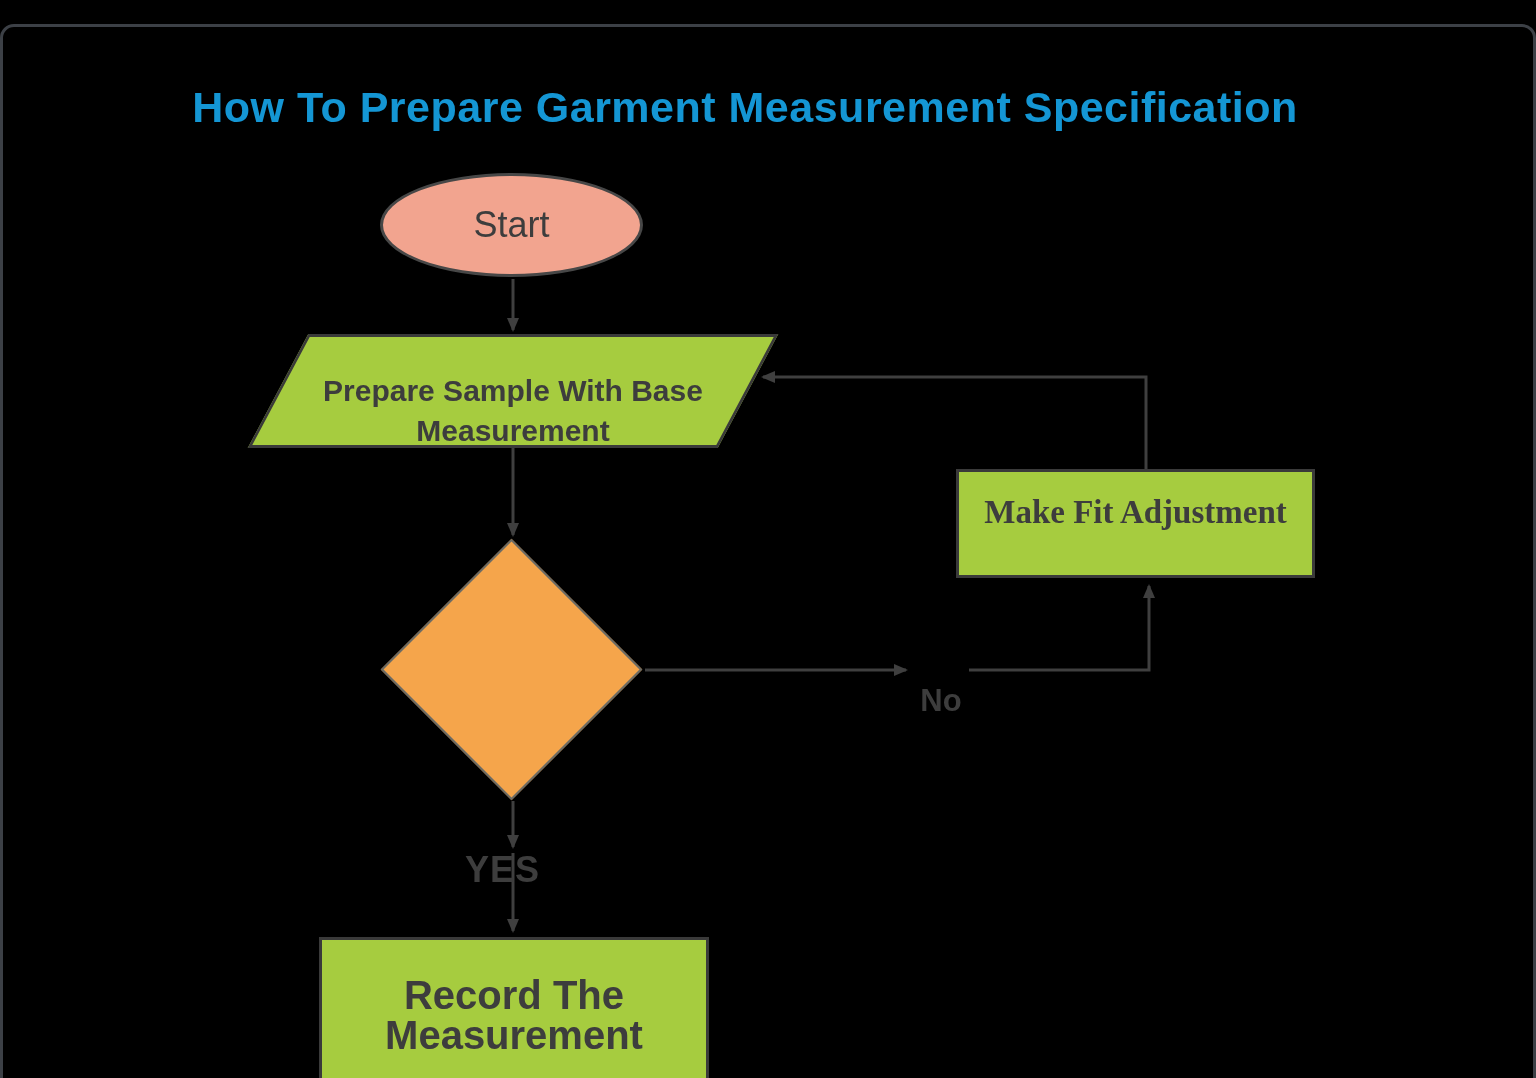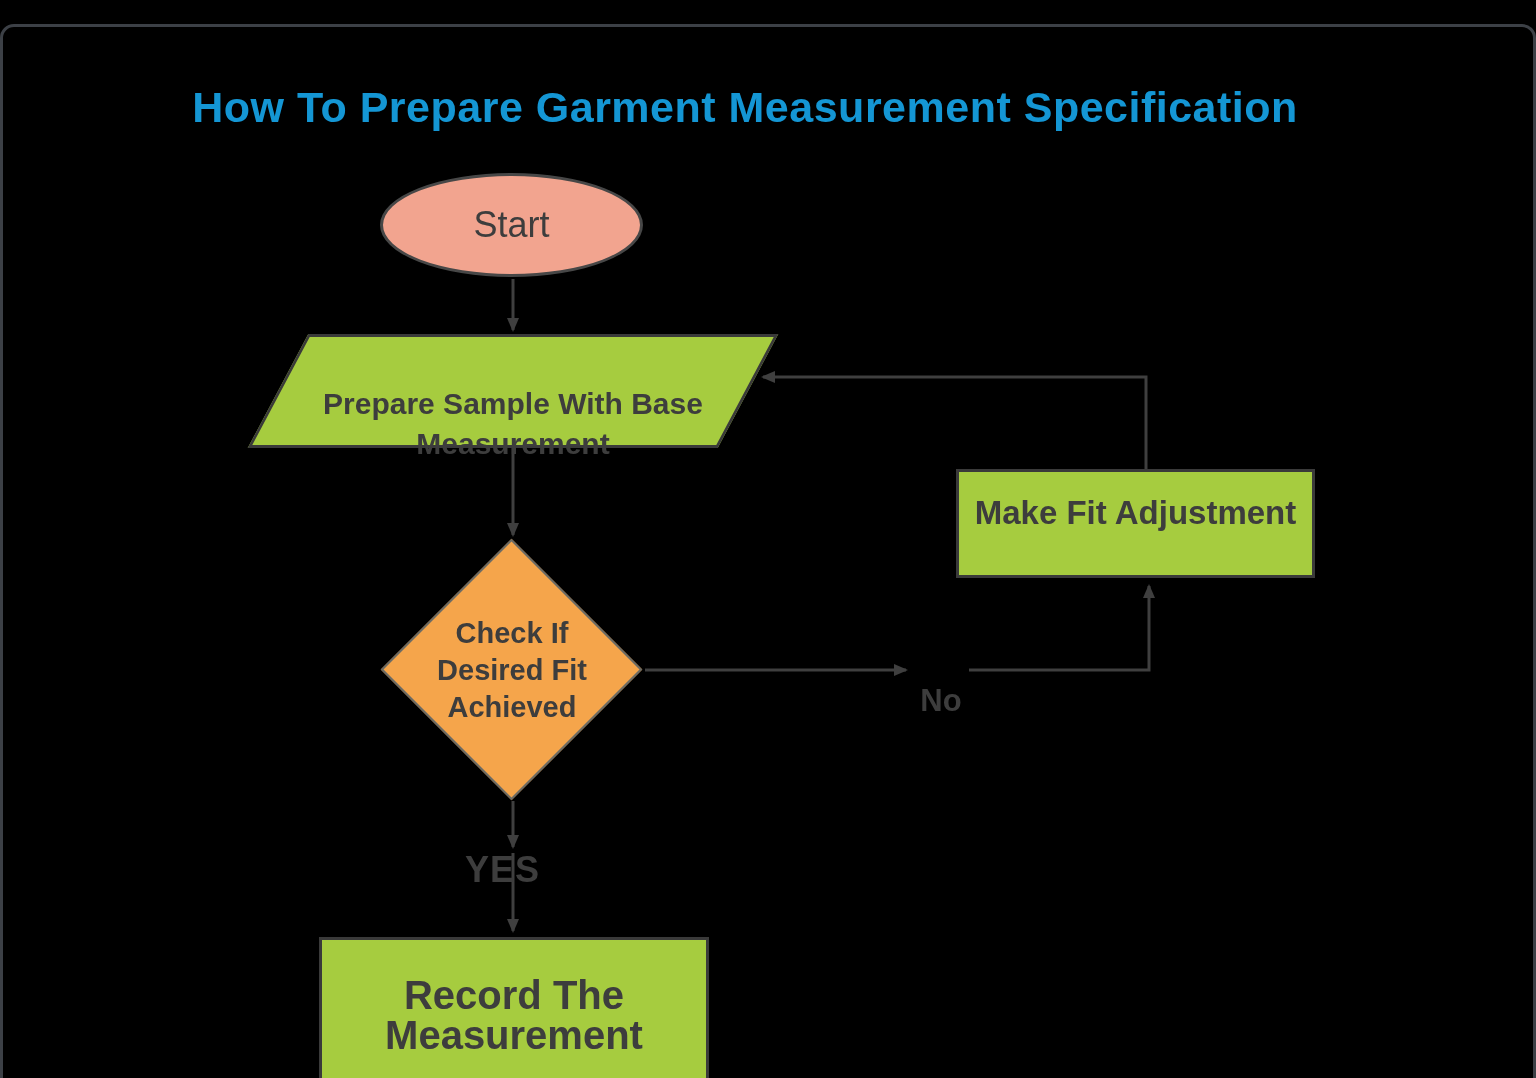--- a/index.html
+++ b/index.html
@@ -19,30 +19,30 @@
          color:var(--title-blue);font-size:43px;font-weight:bold;letter-spacing:0.5px;}
   .label{position:absolute;display:flex;align-items:center;justify-content:center;
          color:var(--text);font-weight:bold;text-align:center;white-space:pre-line;}
   .node-ellipse{position:absolute;left:377px;top:146px;width:263px;height:104px;
          background:var(--salmon);border:3px solid var(--salmon-stroke);border-radius:50%;
          box-sizing:border-box;display:flex;align-items:center;justify-content:center;
          color:var(--text);font-weight:normal;font-size:36px;}
   .node-parallelogram{position:absolute;left:275px;top:307px;width:470px;height:114px;
          background:var(--green);border:3px solid var(--green-stroke);box-sizing:border-box;
          transform:skewX(-28deg);}
-  .label-prepare{left:290px;top:319px;width:440px;height:132px;font-size:30px;line-height:40px;
+  .label-prepare{left:290px;top:306px;width:440px;height:132px;font-size:30px;line-height:40px;
          padding-top:24px;box-sizing:border-box;}
   .node-diamond{position:absolute;left:416px;top:550px;width:185px;height:185px;
          background:var(--orange);border:2px solid var(--orange-stroke);box-sizing:border-box;
          transform:rotate(45deg);}
   .label-check{left:389px;top:578px;width:240px;height:130px;font-size:29px;line-height:37px;}
   .node-rect{position:absolute;background:var(--green);border:3px solid var(--green-stroke);
          box-sizing:border-box;display:flex;align-items:center;justify-content:center;
          color:var(--text);font-weight:bold;}
-  .node-adjust{left:953px;top:442px;width:359px;height:109px;font-size:33px;padding-bottom:22px;}
+  .node-adjust{left:953px;top:442px;width:359px;height:109px;font-size:33px;padding-bottom:22px;font-family:Liberation Serif, serif;}
   .node-record{left:316px;top:910px;width:390px;height:156px;font-size:40px;line-height:40px;
          text-align:center;white-space:pre-line;}
   .edge-label{position:absolute;color:var(--text);font-weight:bold;}
   .label-no{left:908px;top:656px;width:60px;text-align:center;font-size:31px;}
   .label-yes{left:462px;top:822px;width:100px;text-align:left;font-size:36px;letter-spacing:1px;}
 </style>
 </head>
 <body>
 
 <div class="canvas">
@@ -64,23 +64,20 @@
 
   <div class="title">How To Prepare Garment Measurement Specification</div>
 
   <div class="node-ellipse">Start</div>
 
   <div class="node-parallelogram"></div>
   <div class="label label-prepare">Prepare Sample With Base
 Measurement</div>
 
   <div class="node-diamond"></div>
-  <div class="label label-check">Check If
-Desired Fit
-Achieved</div>
 
   <div class="node-rect node-adjust">Make Fit Adjustment</div>
 
   <div class="node-rect node-record">Record The
 Measurement</div>
 
   <div class="edge-label label-no">No</div>
   <div class="edge-label label-yes">YES</div>
 
 </div>

